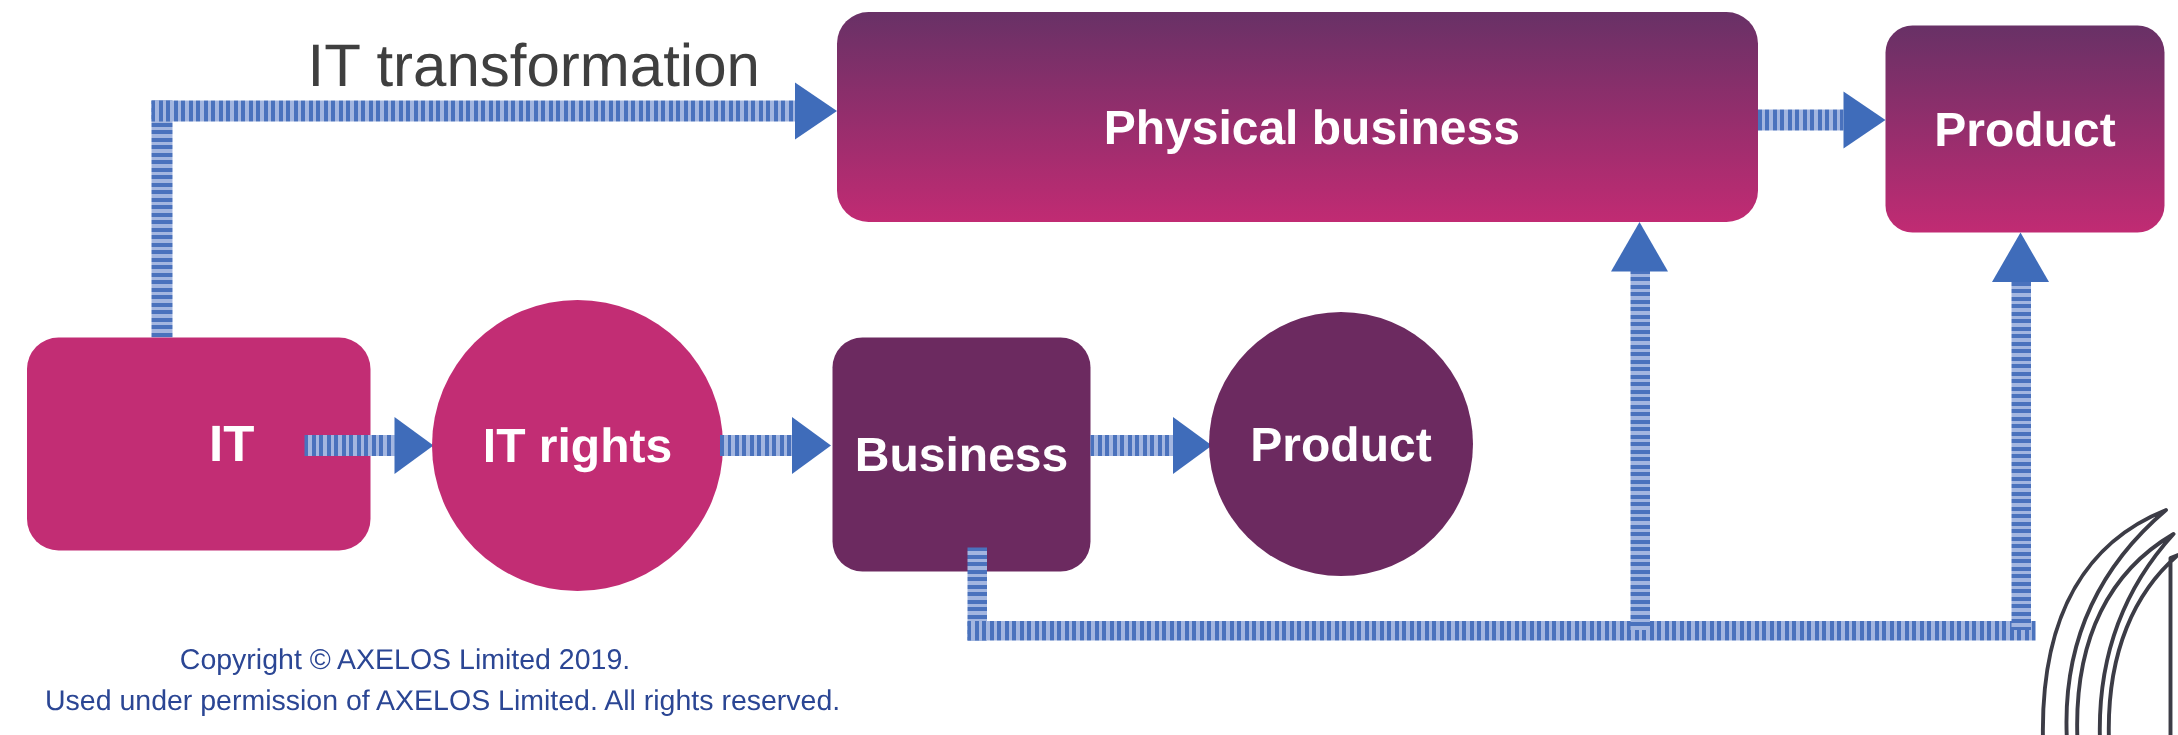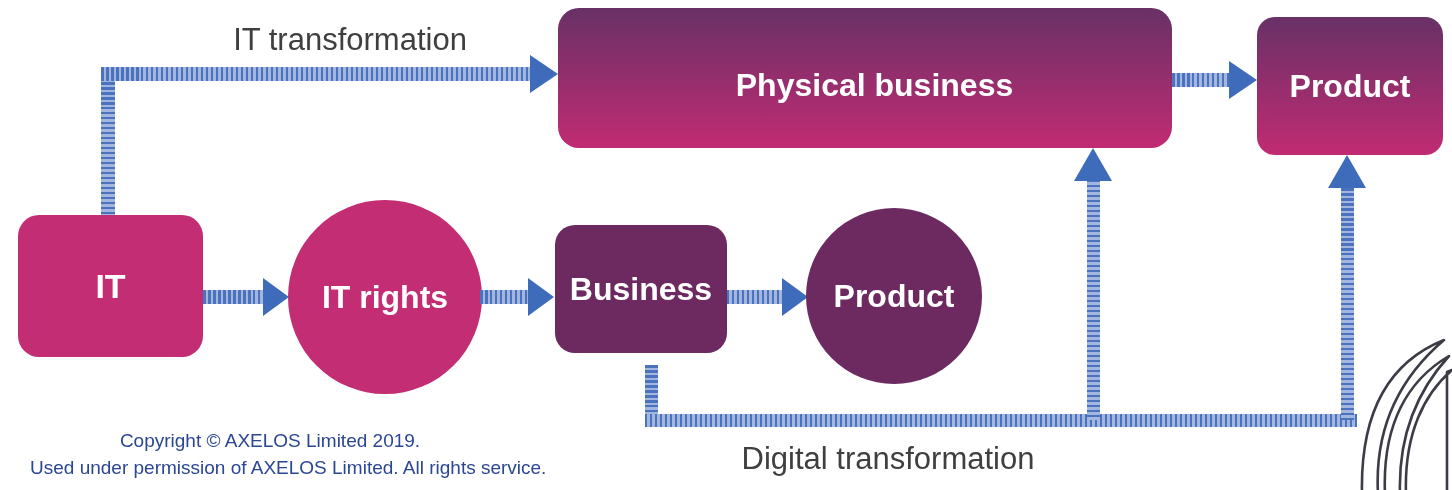--- a/index.html
+++ b/index.html
@@ -23,21 +23,21 @@
   .circle{border-radius:50%;}
   .t34{font-size:34px;}
   .t32{font-size:32px;}
   
   .h-seg{background:repeating-linear-gradient(90deg,var(--stripe-dark,#4a72bd) 0 2.5px,var(--stripe-light,#a3b6e0) 2.5px 5px);}
   .v-seg{background:repeating-linear-gradient(180deg,var(--stripe-dark,#4a72bd) 0 2.5px,var(--stripe-light,#a3b6e0) 2.5px 5px);}
   
   .head-right{width:0;height:0;border-top:19px solid transparent;border-bottom:19px solid transparent;border-left:28px solid var(--arrow-blue,#3f6cba);}
   .head-up{width:0;height:0;border-left:19px solid transparent;border-right:19px solid transparent;border-bottom:33px solid var(--arrow-blue,#3f6cba);}
   
-  .flow-label{color:var(--label-gray,#3f3f3f);font-size:31px;text-align:center;white-space:nowrap;}
+  .flow-label{color:var(--label-gray,#3f3f3f);font-size:40px;text-align:center;white-space:nowrap;}
   .copyright{color:var(--copyright-blue,#2b4694);font-size:19px;text-align:center;line-height:1.42;white-space:nowrap;}
   .grad-lines{display:flex;flex-direction:column;justify-content:space-around;padding-top:14px;height:calc(100% - 14px);width:100%;margin-left:19px;}
   .grad-lines .ln{flex:1;display:flex;align-items:center;justify-content:center;}
 </style>
 </head>
 <body>
 
 <div id="canvas">
 
   <div class="abs flow-label" style="left:205px;top:22px;width:290px;">IT transformation</div>
@@ -52,59 +52,58 @@
     </div>
   </div>
 
   <div class="abs h-seg" style="left:1172px;top:73px;width:57px;height:14px;"></div>
   <div class="abs head-right" style="left:1229px;top:61px;"></div>
 
   <div class="abs node grad t32" style="left:1257px;top:17px;width:186px;height:138px;border-radius:18px;">
     <span>Product</span>
   </div>
 
-  <div class="abs node magenta rrect t34" style="left:18px;top:215px;width:185px;height:142px;">
+  <div class="abs node magenta rrect t34" style="left:18px;top:225px;width:185px;height:142px;padding-left:44px;">
     <span>IT</span>
   </div>
 
   <div class="abs h-seg" style="left:203px;top:290px;width:60px;height:14px;"></div>
   <div class="abs head-right" style="left:263px;top:278px;border-left-width:26px;"></div>
 
   <div class="abs node magenta circle t32" style="left:288px;top:200px;width:194px;height:194px;">
     <span>IT rights</span>
   </div>
 
   <div class="abs h-seg" style="left:480px;top:290px;width:48px;height:14px;"></div>
   <div class="abs head-right" style="left:528px;top:278px;border-left-width:26px;"></div>
 
-  <div class="abs node darkpurple t32" style="left:555px;top:225px;width:172px;height:128px;border-radius:20px;">
+  <div class="abs node darkpurple t32" style="left:555px;top:225px;width:172px;height:156px;border-radius:20px;">
     <span>Business</span>
   </div>
 
   <div class="abs h-seg" style="left:727px;top:290px;width:55px;height:14px;"></div>
   <div class="abs head-right" style="left:782px;top:278px;border-left-width:26px;"></div>
 
   <div class="abs node darkpurple circle t32" style="left:806px;top:208px;width:176px;height:176px;">
     <span>Product</span>
   </div>
 
   <div class="abs v-seg" style="left:645px;top:365px;width:13px;height:62px;"></div>
   <div class="abs h-seg" style="left:645px;top:414px;width:712px;height:13px;"></div>
 
   <div class="abs v-seg" style="left:1087px;top:180px;width:13px;height:240px;"></div>
   <div class="abs head-up" style="left:1074px;top:148px;"></div>
 
   <div class="abs v-seg" style="left:1341px;top:188px;width:13px;height:232px;"></div>
   <div class="abs head-up" style="left:1328px;top:155px;"></div>
 
-  <div class="abs flow-label" style="left:713px;top:441px;width:350px;">Digital transformation</div>
 
   <div class="abs copyright" style="left:30px;top:428px;width:480px;">
     <div>Copyright © AXELOS Limited 2019.</div>
-    <div>Used under permission of AXELOS Limited. All rights service.</div>
+    <div>Used under permission of AXELOS Limited. All rights reserved.</div>
   </div>
 
   <svg class="abs" style="right:-4px;bottom:-4px;" width="108" height="160" viewBox="0 0 108 160">
     <g fill="#ffffff" stroke="var(--logo-stroke,#3c3c46)" stroke-width="2.6" stroke-linejoin="round">
       <path d="M96 6 C 46 26, 12 72, 14 160 L 30 160 C 26 88, 56 40, 96 6 Z"></path>
       <path d="M101 22 C 60 46, 34 90, 37 160 L 52 160 C 50 100, 70 56, 101 22 Z"></path>
       <path d="M104 36 C 76 60, 56 100, 58 160 L 99 160 L 99 38 Z"></path>
     </g>
   </svg>
 

